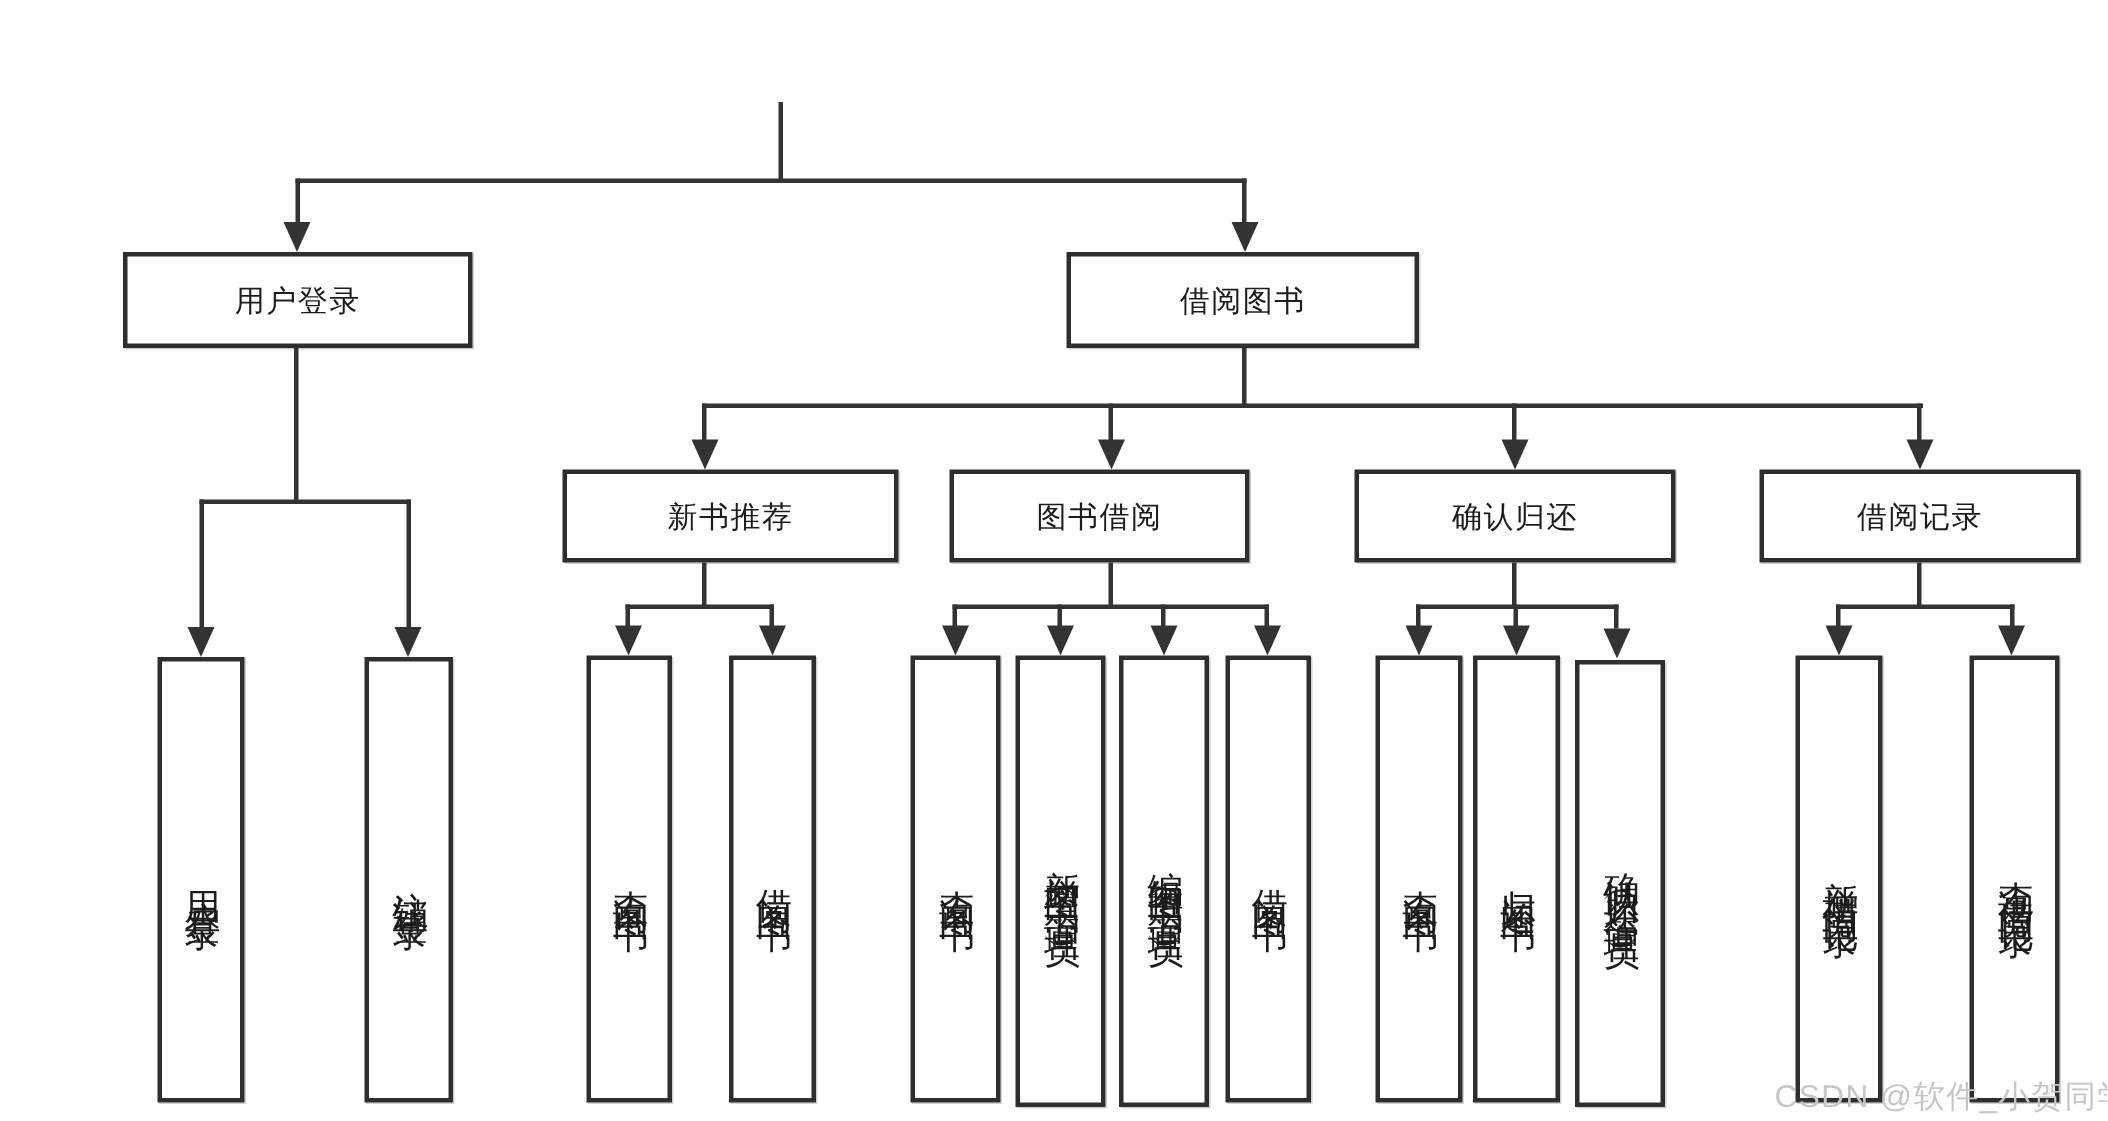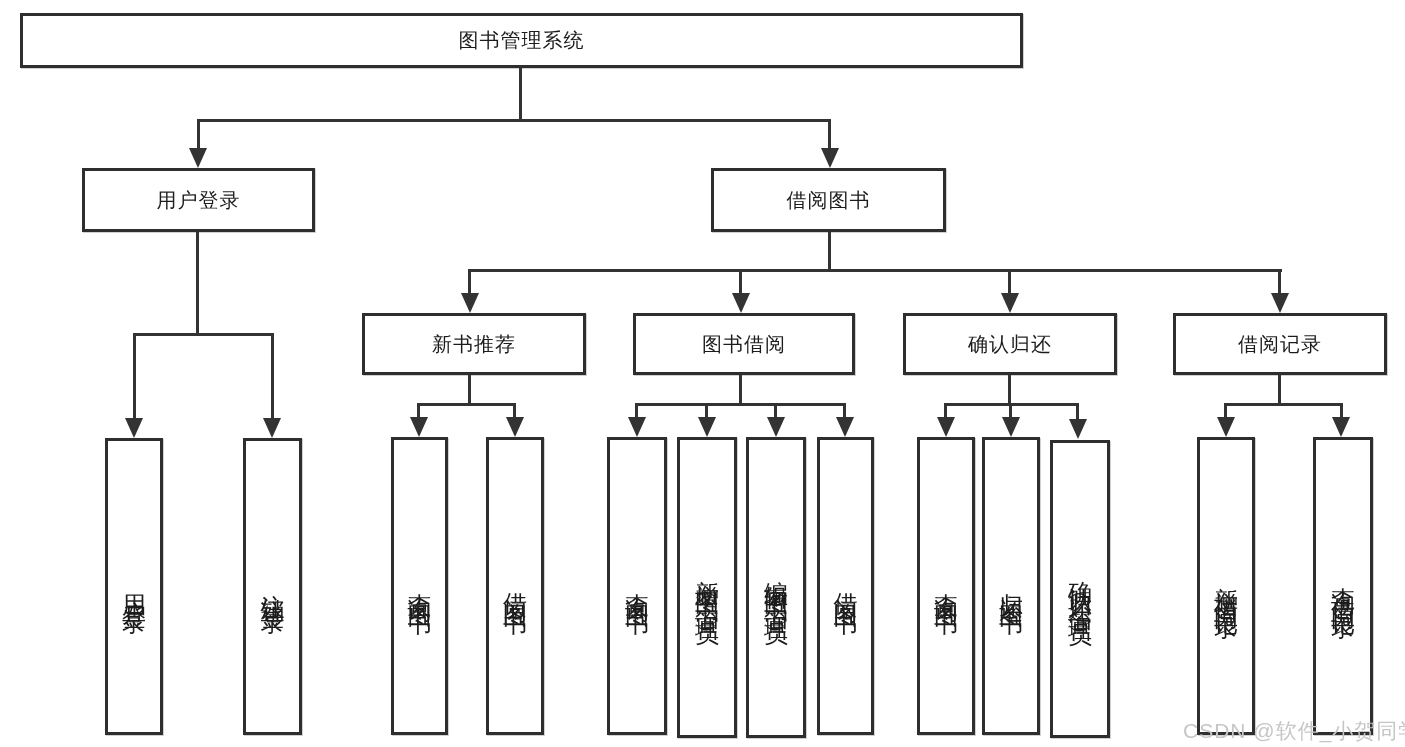--- a/index.html
+++ b/index.html
@@ -43,23 +43,20 @@
     letter-spacing:1px;
     z-index:5;
     white-space:nowrap;
   }
 </style>
 </head>
 <body>
 
 <div id="canvas">
 
-  <div class="node hnode" style="left:20px;top:13px;width:1003px;height:55px;">
-    <span>图书管理系统</span>
-  </div>
 
   <div class="vline" style="left:519px;top:68px;height:54px;"></div>
   <div class="hline" style="left:197px;top:119px;width:634px;"></div>
   <div class="vline" style="left:197px;top:119px;height:32px;"></div>
   <div class="vline" style="left:828px;top:119px;height:32px;"></div>
   <div class="arrow" style="left:189px;top:148px;"></div>
   <div class="arrow" style="left:821px;top:148px;"></div>
 
   <div class="node hnode" style="left:82px;top:168px;width:233px;height:64px;">
     <span>用户登录</span>
@@ -79,24 +76,24 @@
   <div class="hline" style="left:468px;top:269px;width:814px;"></div>
   <div class="vline" style="left:468px;top:269px;height:27px;"></div>
   <div class="vline" style="left:739px;top:269px;height:27px;"></div>
   <div class="vline" style="left:1008px;top:269px;height:27px;"></div>
   <div class="vline" style="left:1278px;top:269px;height:27px;"></div>
   <div class="arrow" style="left:461px;top:293px;"></div>
   <div class="arrow" style="left:732px;top:293px;"></div>
   <div class="arrow" style="left:1001px;top:293px;"></div>
   <div class="arrow" style="left:1271px;top:293px;"></div>
 
-  <div class="node hnode" style="left:362px;top:313px;width:224px;height:62px;">
+  <div class="node hnode" style="left:375px;top:313px;width:224px;height:62px;">
     <span>新书推荐</span>
   </div>
-  <div class="node hnode" style="left:633px;top:313px;width:222px;height:62px;">
+  <div class="node hnode" style="left:633px;top:313px;width:200px;height:62px;">
     <span>图书借阅</span>
   </div>
   <div class="node hnode" style="left:903px;top:313px;width:214px;height:62px;">
     <span>确认归还</span>
   </div>
   <div class="node hnode" style="left:1173px;top:313px;width:214px;height:62px;">
     <span>借阅记录</span>
   </div>
 
   <div class="vline" style="left:468px;top:375px;height:31px;"></div>

